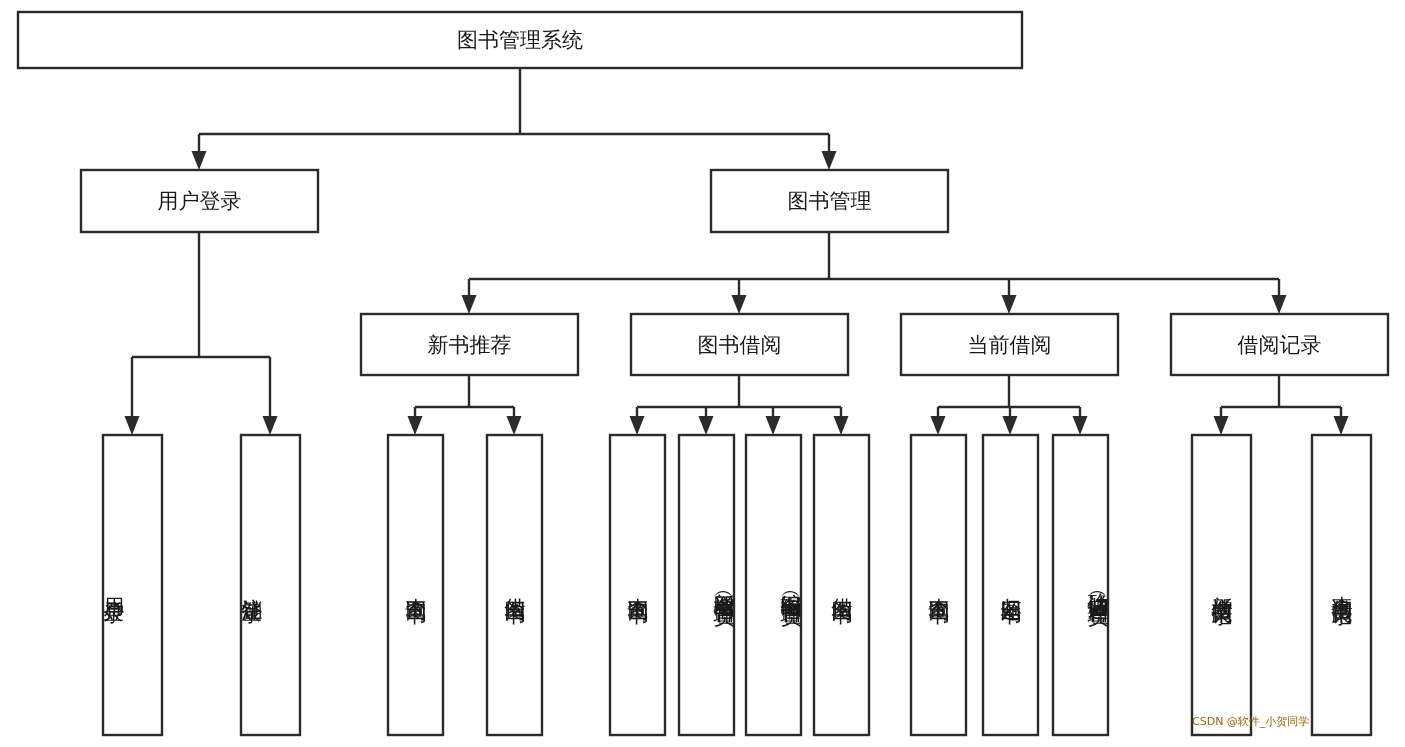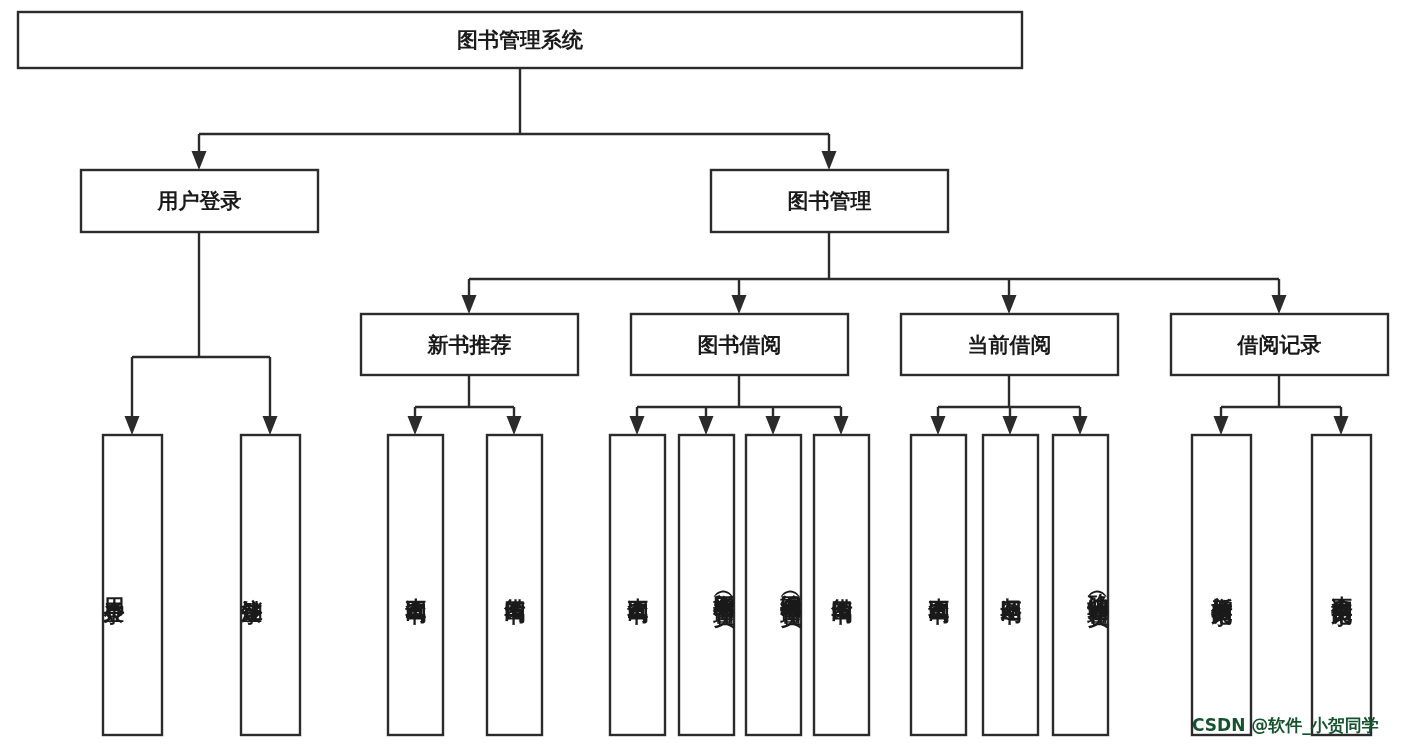--- a/index.html
+++ b/index.html
@@ -11,21 +11,20 @@
     width: 1405px;
     height: 747px;
     font-family: "DejaVu Sans", "Liberation Sans", sans-serif;
     overflow: hidden;
   }
   #diagram-root {
     position: relative;
     width: 1405px;
     height: 747px;
     background: #ffffff;
-    font-weight: bold;
   }
   svg#flow-svg {
     position: absolute;
     top: 0;
     left: 0;
     width: 1405px;
     height: 747px;
   }
   .node-box {
     fill: #ffffff;
@@ -59,22 +58,22 @@
     line-height: 1;
     white-space: nowrap;
     display: flex;
     align-items: flex-start;
     justify-content: center;
     pointer-events: none;
   }
   .watermark {
     position: absolute;
     font-family: "DejaVu Sans", "Liberation Sans", sans-serif;
-    font-size: 17px;
-    color: #14532d;
+    font-size: 11px;
+    color: #a16207;
     white-space: nowrap;
   }
 </style>
 </head>
 <body>
 
 <div id="diagram-root">
   <svg id="flow-svg" viewBox="0 0 1405 747" xmlns="http://www.w3.org/2000/svg">
     <g id="connector-layer">
         <g>

